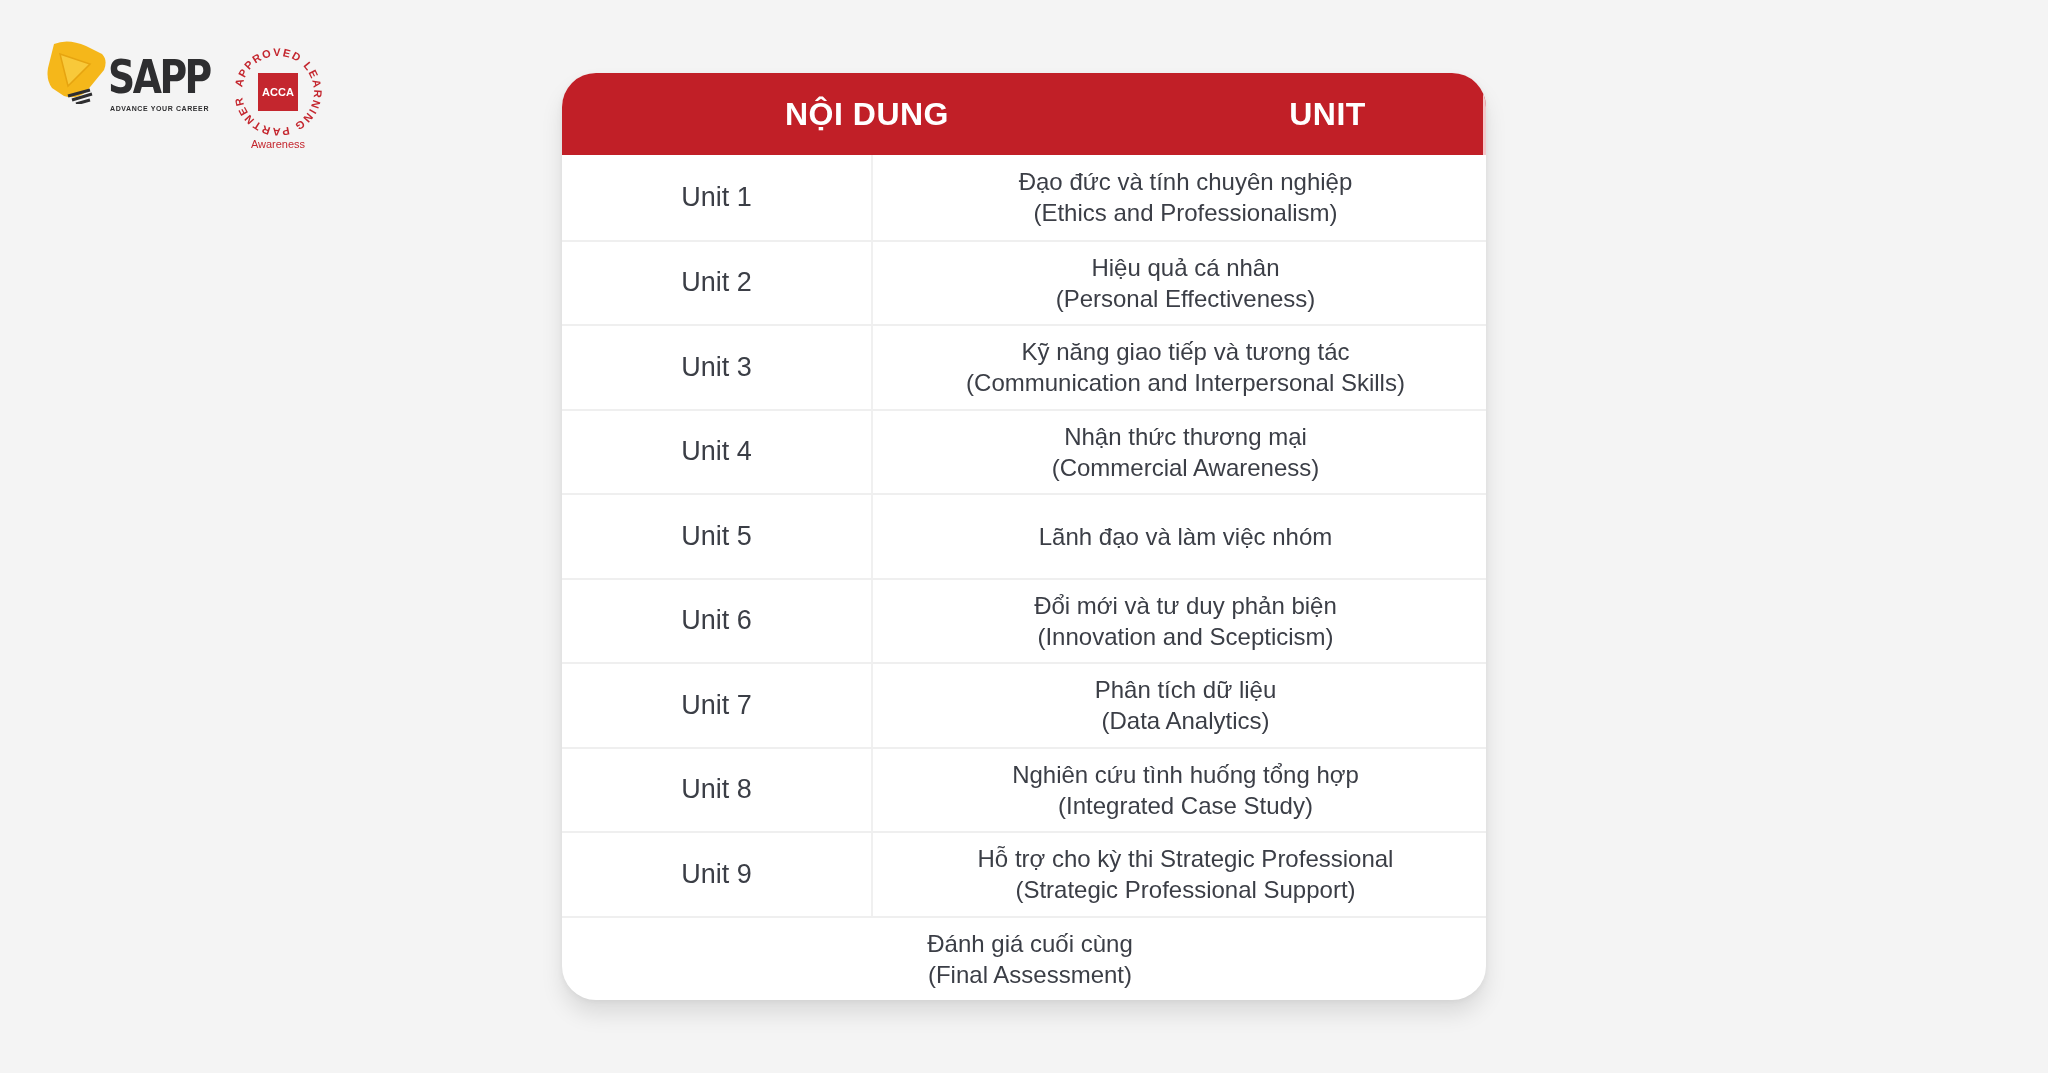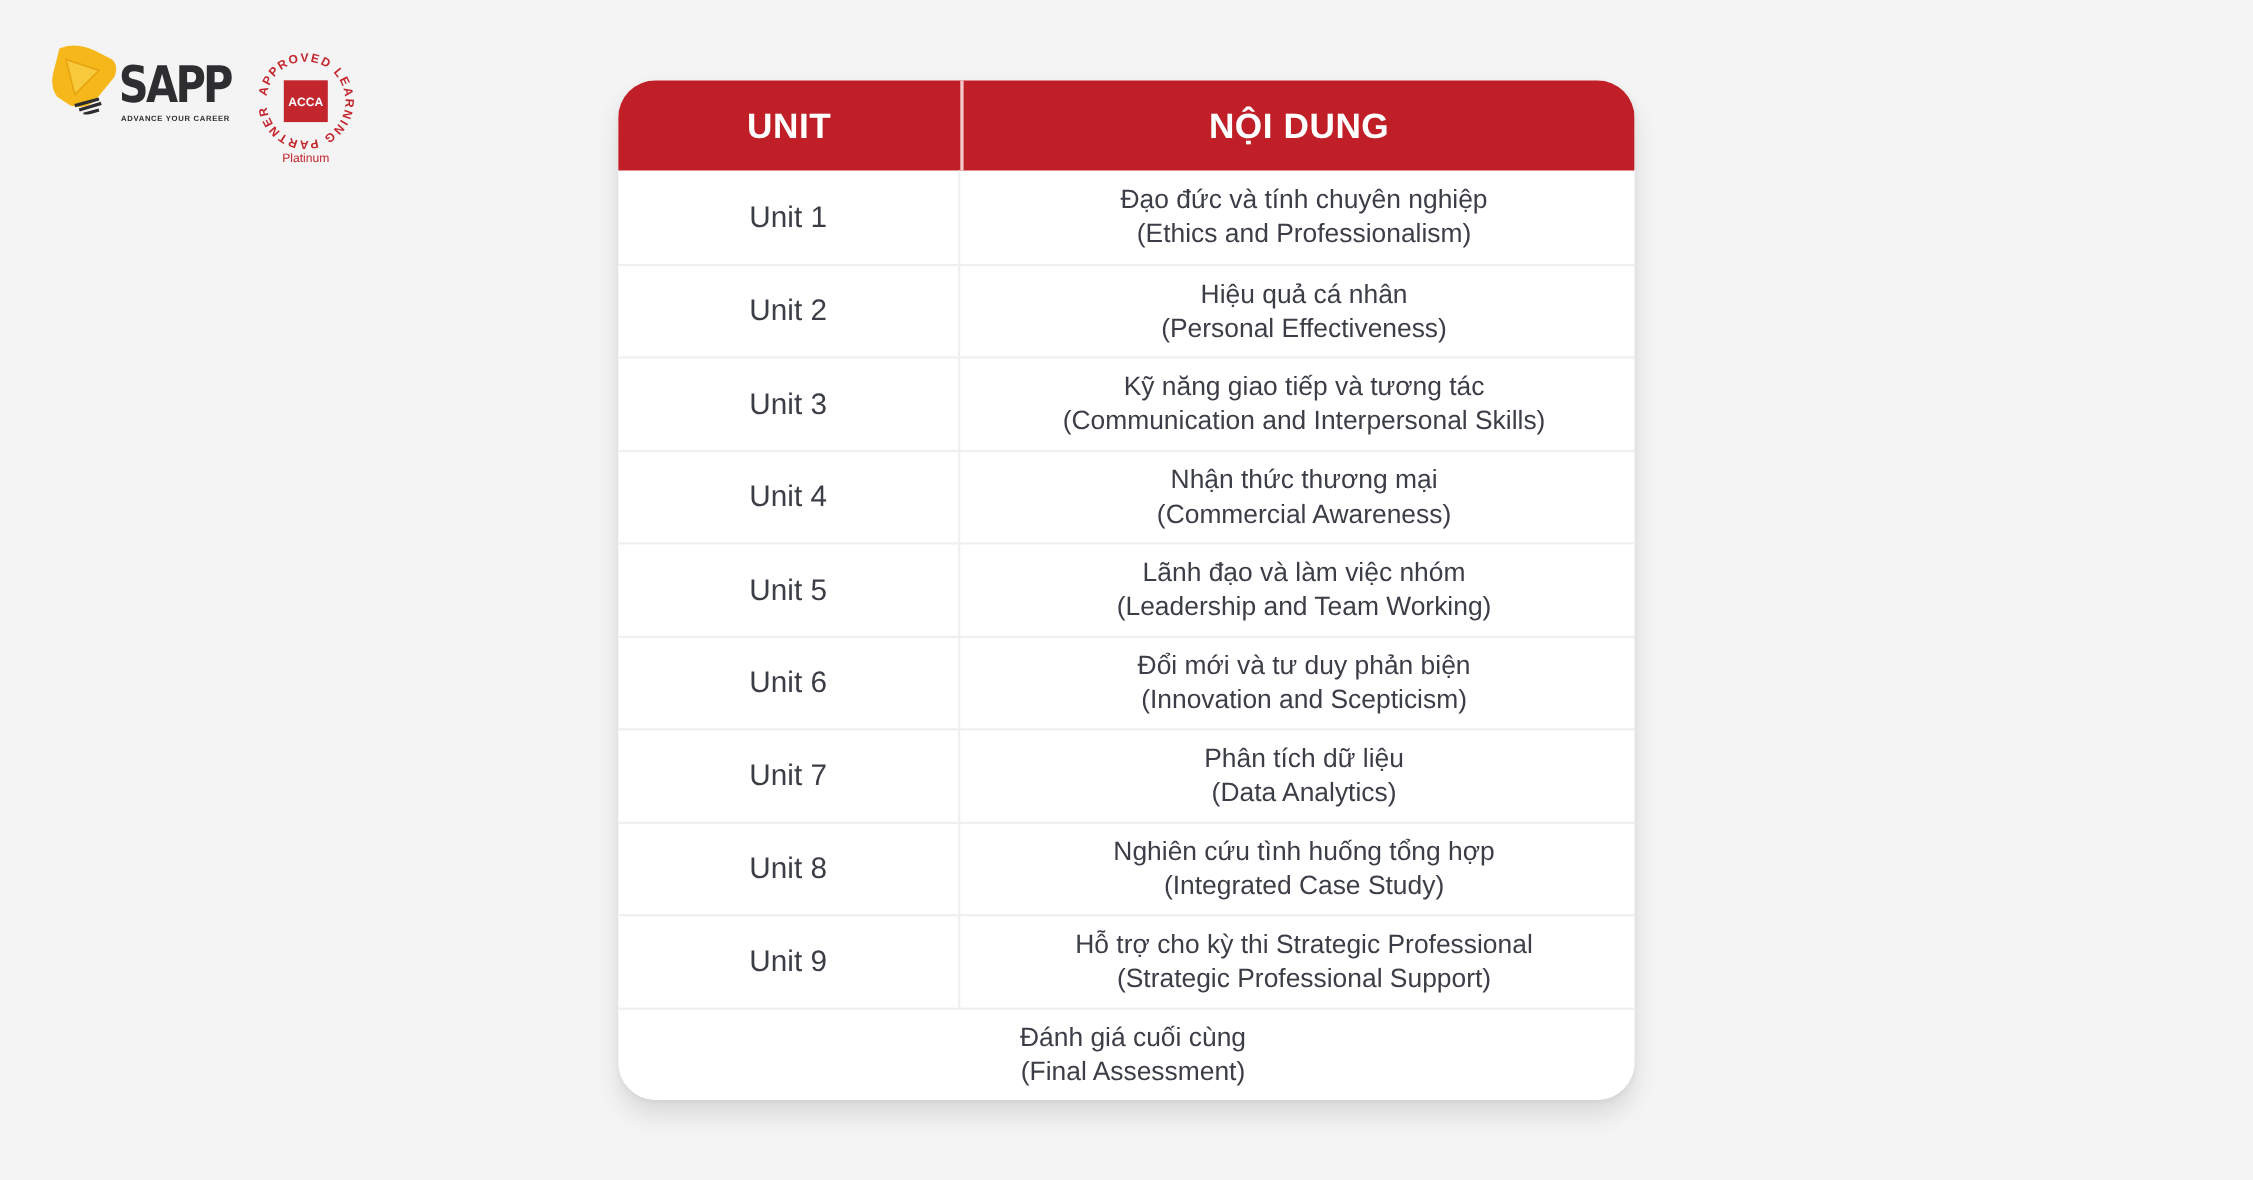--- a/index.html
+++ b/index.html
@@ -75,27 +75,27 @@
   <svg width="100" height="92" viewBox="0 0 100 92">
     <defs>
       <path id="ringpath" d="M50 46 m-36 0 a36 36 0 1 1 72 0 a36 36 0 1 1 -72 0"></path>
     </defs>
     <text font-size="11" font-weight="bold" fill="#c4262e" letter-spacing="1.6" font-family="Liberation Sans, sans-serif">
       <textPath href="#ringpath" startOffset="2%">APPROVED LEARNING PARTNER</textPath>
     </text>
     <rect x="30" y="27" width="40" height="38" fill="#c4262e"></rect>
     <text x="50" y="50" text-anchor="middle" font-size="11" font-weight="bold" fill="#fff" font-family="Liberation Sans, sans-serif">ACCA</text>
   </svg>
-  <div class="acca-platinum">Platinum</div>
+  <div class="acca-platinum">Awareness</div>
 </div>
 
 <div class="table-card">
   <div class="table-head">
+    <div class="th th-content">NỘI DUNG</div>
     <div class="th th-unit">UNIT</div>
-    <div class="th th-content">NỘI DUNG</div>
   </div>
   <div class="table-body">
     <div class="tr">
       <div class="td-unit">Unit 1</div>
       <div class="td-content">
         <span>Đạo đức và tính chuyên nghiệp</span>
         <span>(Ethics and Professionalism)</span>
       </div>
     </div>
     <div class="tr">
@@ -116,21 +116,20 @@
       <div class="td-unit">Unit 4</div>
       <div class="td-content">
         <span>Nhận thức thương mại</span>
         <span>(Commercial Awareness)</span>
       </div>
     </div>
     <div class="tr">
       <div class="td-unit">Unit 5</div>
       <div class="td-content">
         <span>Lãnh đạo và làm việc nhóm</span>
-        <span>(Leadership and Team Working)</span>
       </div>
     </div>
     <div class="tr">
       <div class="td-unit">Unit 6</div>
       <div class="td-content">
         <span>Đổi mới và tư duy phản biện</span>
         <span>(Innovation and Scepticism)</span>
       </div>
     </div>
     <div class="tr">

